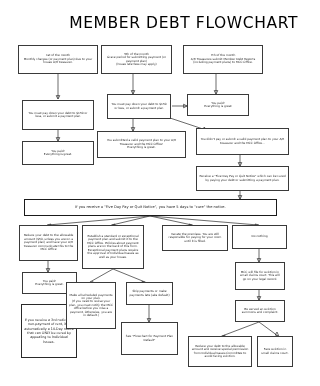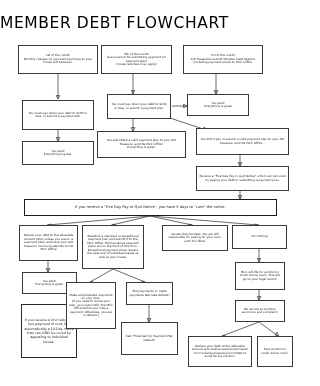--- a/index.html
+++ b/index.html
@@ -22,21 +22,21 @@
     top: 0;
     width: 298px;
     height: 386px;
   }
 
   .title {
     position: absolute;
     left: 0;
     top: 14px;
     width: 298px;
-    text-align: left;
+    text-align: right;
     font-size: 15.5px;
     letter-spacing: 0.6px;
     font-weight: 400;
     color: #000;
     font-family: "DejaVu Sans", sans-serif;
   }
 
   .node {
     position: absolute;
     box-sizing: border-box;

